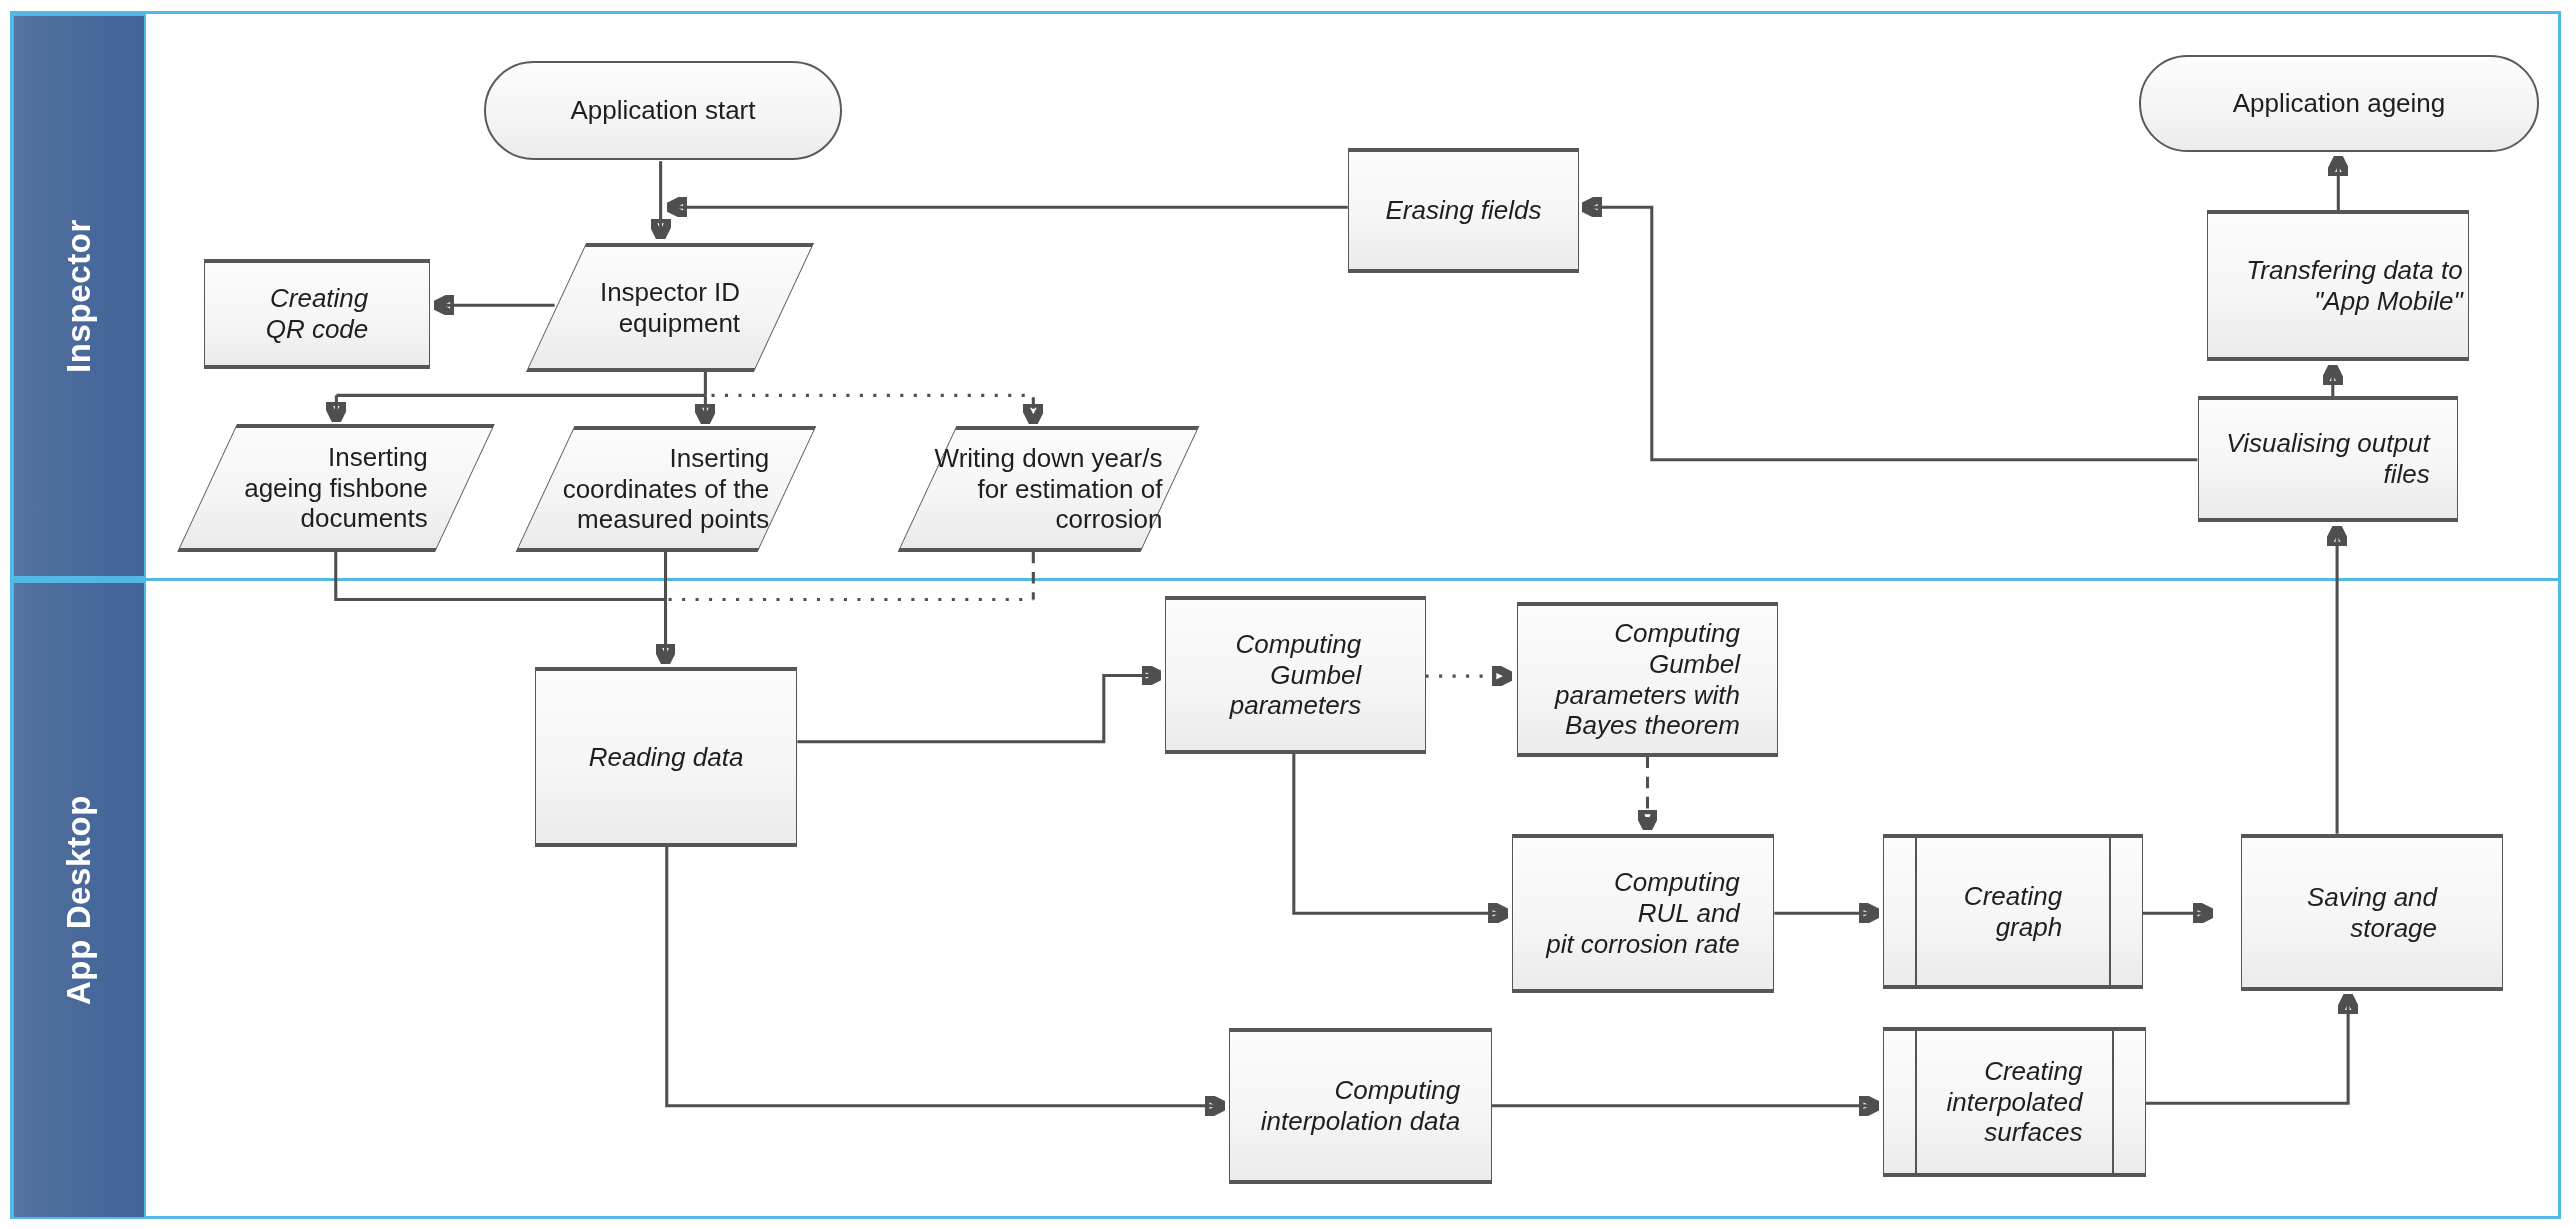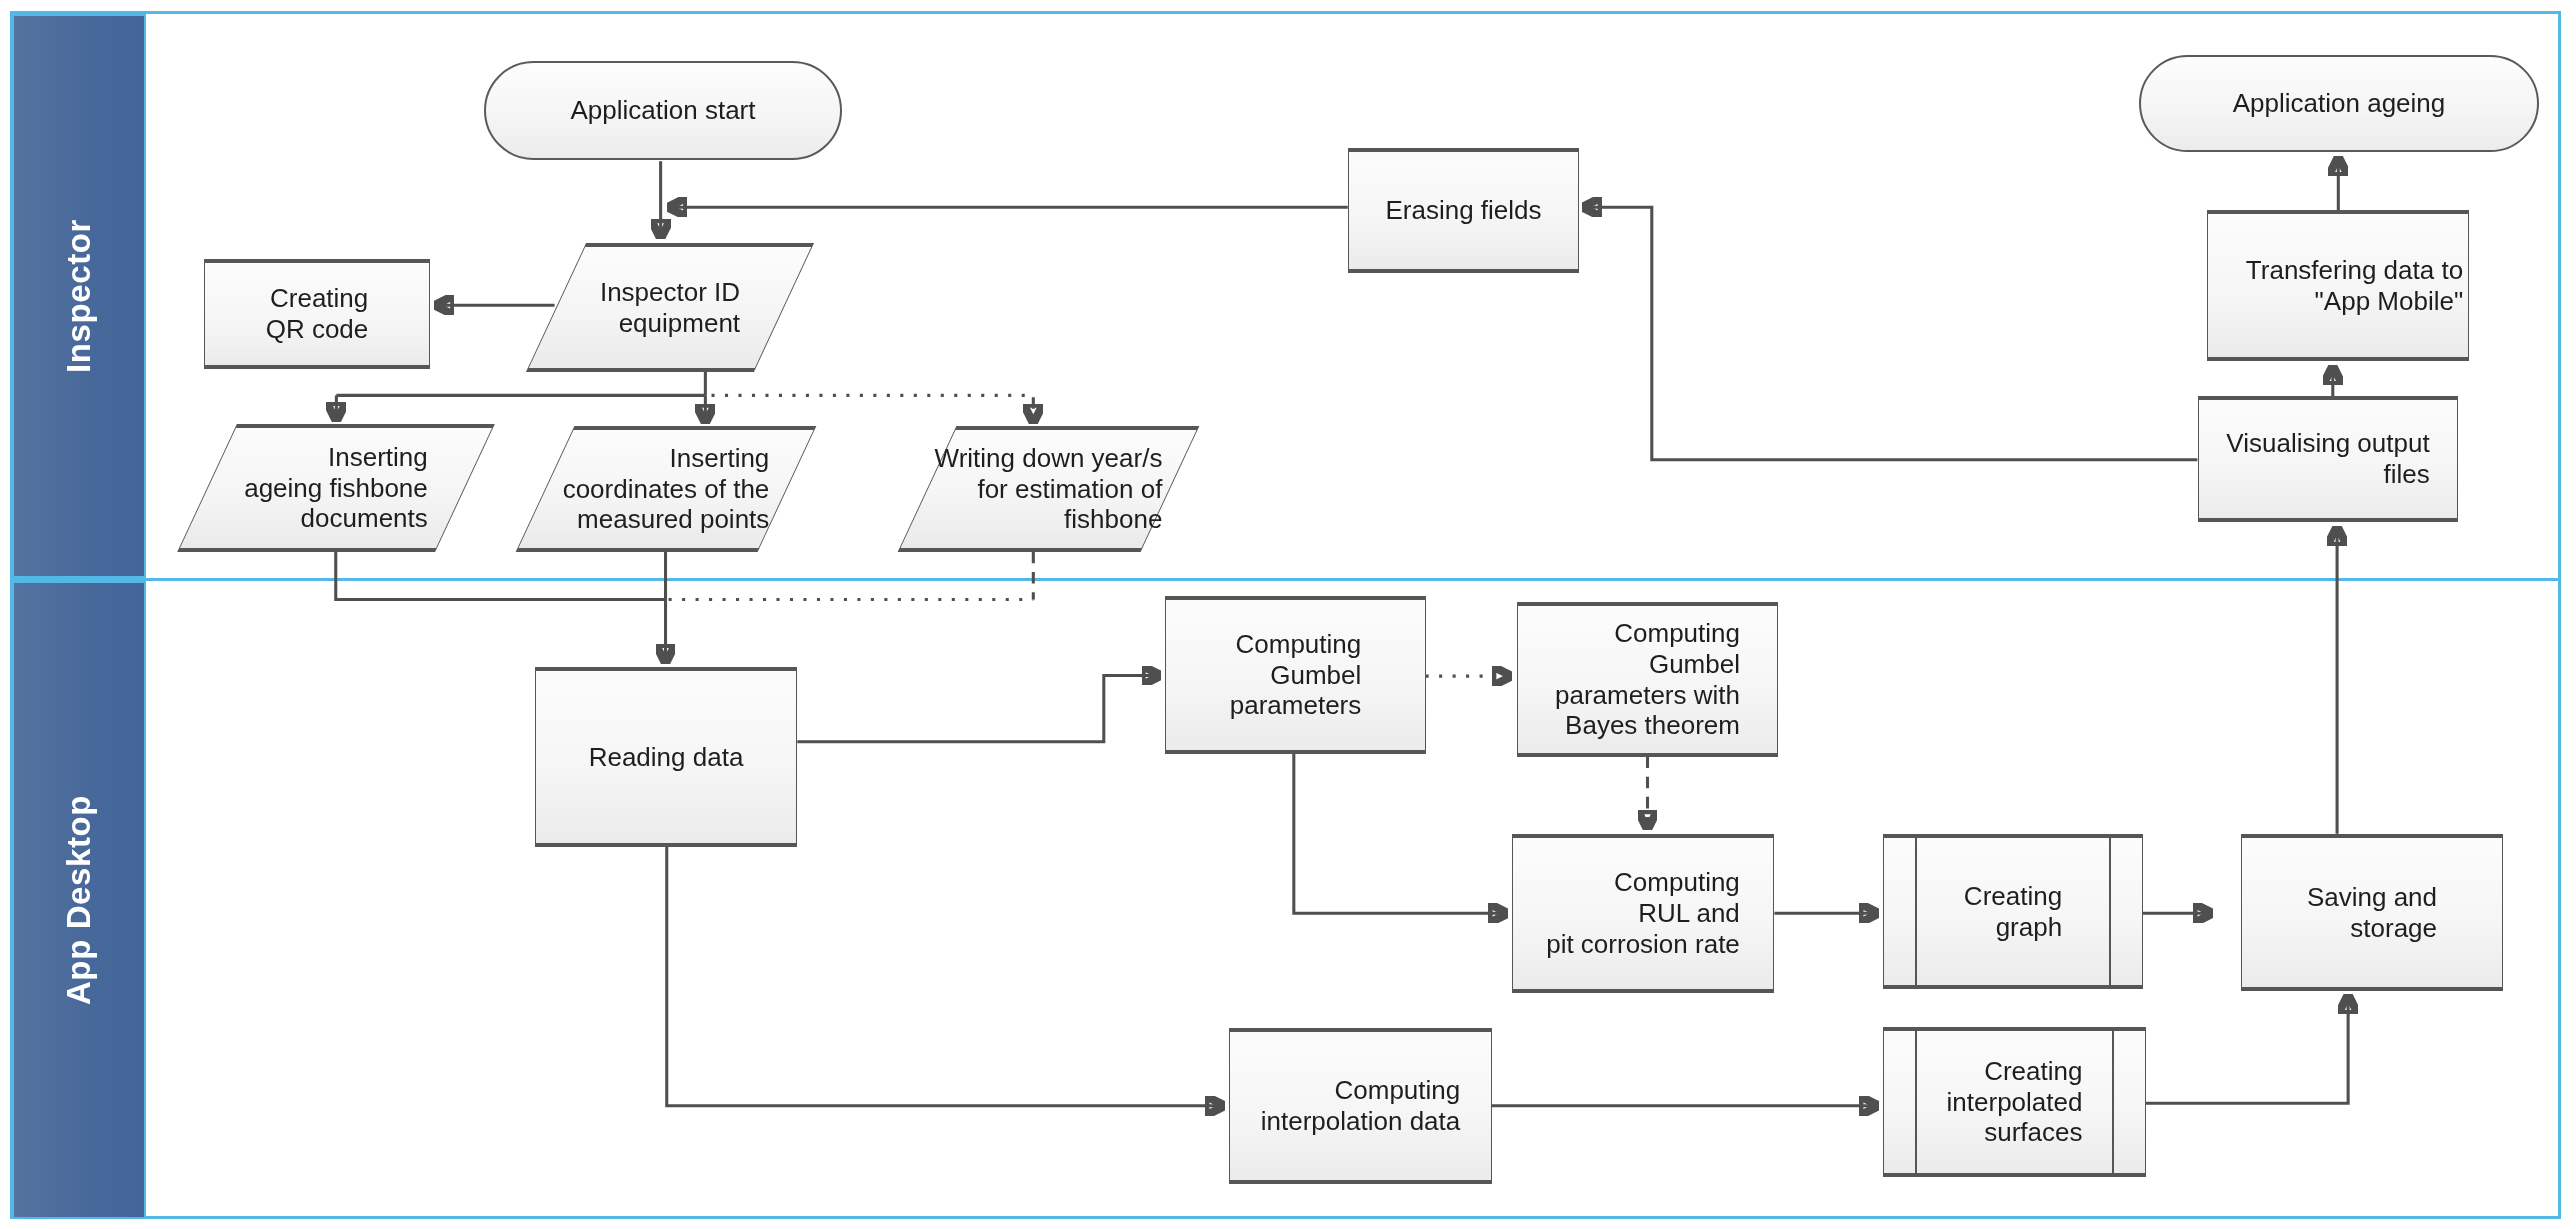--- a/index.html
+++ b/index.html
@@ -3,21 +3,21 @@
 <meta charset="utf-8">
 <style>
   html,body{margin:0;padding:0;background:#ffffff;}
   body{width:2576px;height:1229px;position:relative;font-family:"Liberation Sans",sans-serif;overflow:hidden;}
   #frame{position:absolute;left:9.8px;top:11px;width:2551px;height:1208px;border:3.1px solid #52b8e6;background:#ffffff;box-sizing:border-box;}
   .lane-header{position:absolute;left:12.3px;width:134px;box-sizing:border-box;border:2.5px solid #52b8e6;background:linear-gradient(90deg,#54739f 0%,#47689a 60%,#44659a 100%);display:flex;align-items:center;justify-content:center;}
   .lane-label{transform:rotate(-90deg);white-space:nowrap;color:#ffffff;font-weight:bold;font-size:33px;letter-spacing:0.6px;}
   #lane-divider{position:absolute;left:12.3px;top:578px;width:2548px;height:3.1px;background:#52b8e6;}
   .node{position:absolute;box-sizing:border-box;display:flex;align-items:center;justify-content:center;z-index:3;}
   .label{white-space:pre-line;text-align:right;font-size:26px;line-height:1.18;color:#1e1e1e;z-index:4;}
-  .shape-rect{border:1.8px solid #565656;border-top-width:4.3px;border-bottom-width:4.3px;background:linear-gradient(180deg,#fcfcfc 0%,#f6f6f6 55%,#ebebeb 100%);}
+  .shape-rect{border:1.8px solid #565656;border-top-width:4.3px;border-bottom-width:4.3px;background:linear-gradient(180deg,#fcfcfc 0%,#f6f6f6 55%,#ebebeb 100%);font-style:italic;}
   .shape-stadium{border:2.5px solid #5a5a5a;border-radius:55px;background:linear-gradient(180deg,#fdfdfd 0%,#f4f4f4 60%,#ececec 100%);}
   .para-wrap{background:none;}
   .para-shape{position:absolute;left:32px;right:32px;top:0;bottom:0;transform:skewX(-25deg);border:1.8px solid #565656;border-top-width:4.3px;border-bottom-width:4.3px;background:linear-gradient(180deg,#fcfcfc 0%,#f5f5f5 55%,#eaeaea 100%);z-index:3;}
   .pre-bar-l,.pre-bar-r{position:absolute;top:0;bottom:0;width:0;border-left:2.5px solid #565656;z-index:4;}
   .pre-bar-l{left:31px;} .pre-bar-r{right:31px;}
   #connectors{position:absolute;left:0;top:0;width:2576px;height:1229px;z-index:2;}
   #connectors path{fill:none;stroke:#4f4f4f;stroke-width:5;}
   #connectors path.dotted{stroke-dasharray:5 17;}
   #connectors path.dashed{stroke-dasharray:19 14;}
 </style>
@@ -94,21 +94,21 @@
   <div class="para-shape"></div>
   <div class="label">Inserting
 coordinates of the
 measured points</div>
 </div>
 
 <div class="node para-wrap" style="left:895px;top:426px;width:307px;height:126px;">
   <div class="para-shape"></div>
   <div class="label">Writing down year/s
 for estimation of
-fishbone</div>
+corrosion</div>
 </div>
 
 <div class="node shape-rect" style="left:1348px;top:148px;width:231px;height:125px;">
   <div class="label">Erasing fields</div>
 </div>
 
 <div class="node shape-stadium" style="left:2139px;top:55px;width:400px;height:97px;">
   <div class="label">Application ageing</div>
 </div>
 

